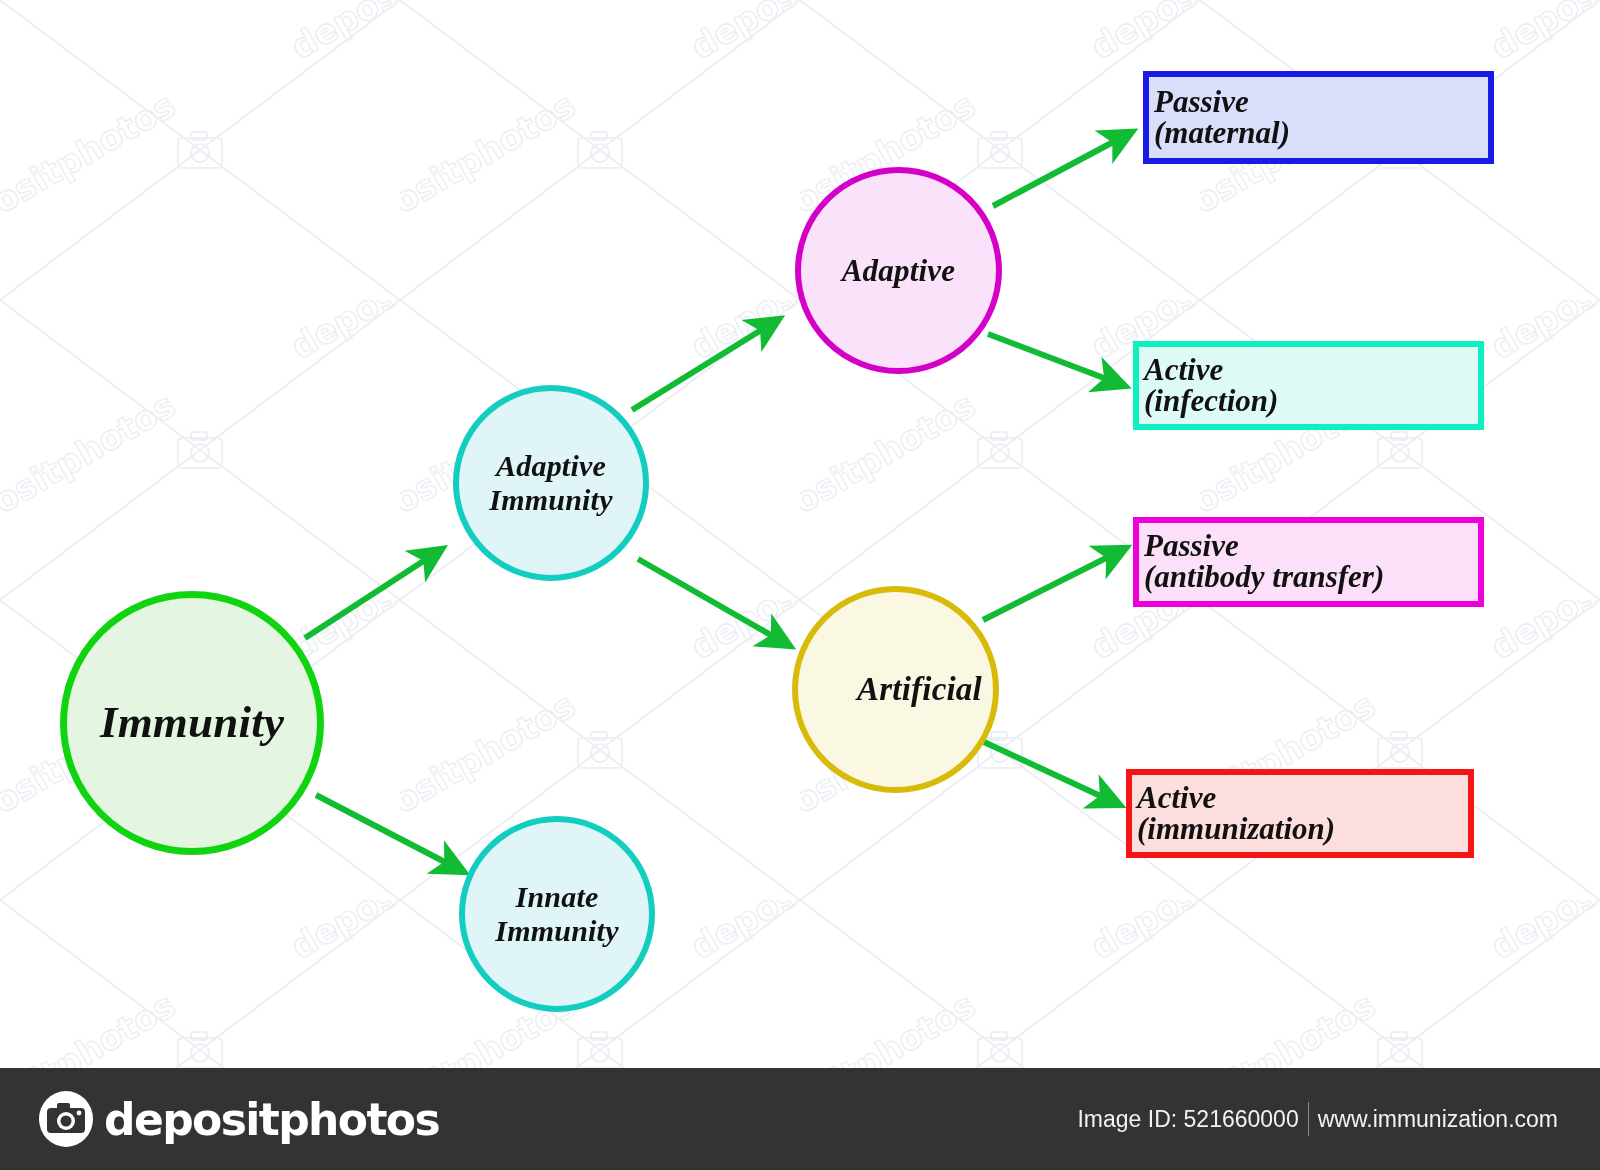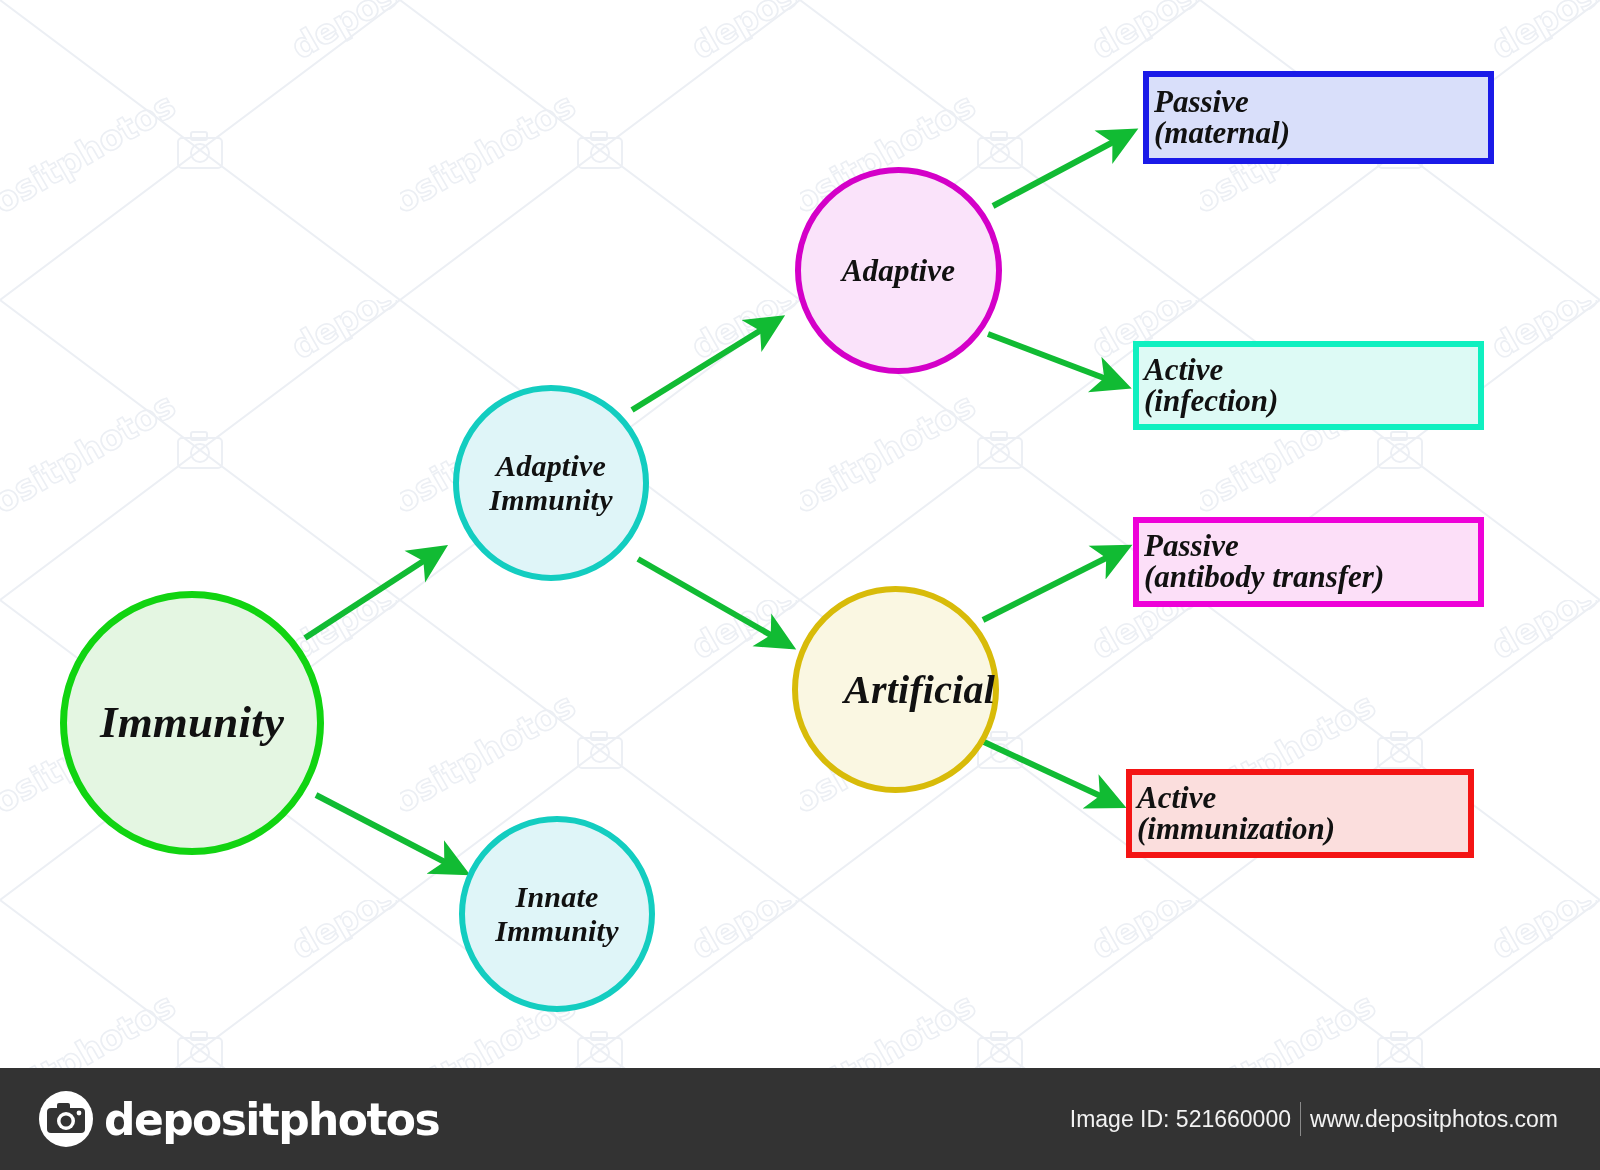--- a/index.html
+++ b/index.html
@@ -82,21 +82,21 @@
   #node-innate        { left: 459px; top: 816px; width: 196px; height: 196px;
                         border: 6px solid #13cdc0; background: #dff5f8; }
   #node-innate .node-label { font-size: 30px; }
 
   #node-natural       { left: 795px; top: 167px; width: 207px; height: 207px;
                         border: 6px solid #d400c8; background: #fae3fa; }
   #node-natural .node-label { font-size: 31px; }
 
   #node-artificial    { left: 792px; top: 586px; width: 207px; height: 207px;
                         border: 6px solid #d8bb09; background: #faf7e2; }
-  #node-artificial .node-label { font-size: 40px; margin-left: 48px; }
+  #node-artificial .node-label { font-size: 33px; margin-left: 48px; }
 
   #node-passive-maternal { left: 1143px; top: 71px;  width: 351px; height: 93px;
                         border: 6px solid #1a1ae8; background: #d9dffa; }
   #node-passive-maternal .node-label { font-size: 31px; }
 
   #node-active-infection { left: 1133px; top: 341px; width: 351px; height: 89px;
                         border: 6px solid #0ff0c0; background: #ddfaf5; }
   #node-active-infection .node-label { font-size: 31px; }
 
   #node-passive-antibody { left: 1133px; top: 517px; width: 351px; height: 90px;
@@ -240,18 +240,18 @@
         <circle cx="28" cy="30" r="9" fill="#ffffff"></circle>
         <circle cx="28" cy="30" r="5.5" fill="#333333"></circle>
         <circle cx="41" cy="22" r="2.4" fill="#ffffff"></circle>
       </svg>
       <span id="footer-logo-text">depositphotos</span>
     </div>
 
     <div id="footer-meta">
       <span>Image ID: 521660000</span>
       <span id="footer-divider"></span>
-      <span>www.depositphotos.com</span>
+      <span>www.immunization.com</span>
     </div>
 
   </div>
 
 </div>
 
 </body></html>

